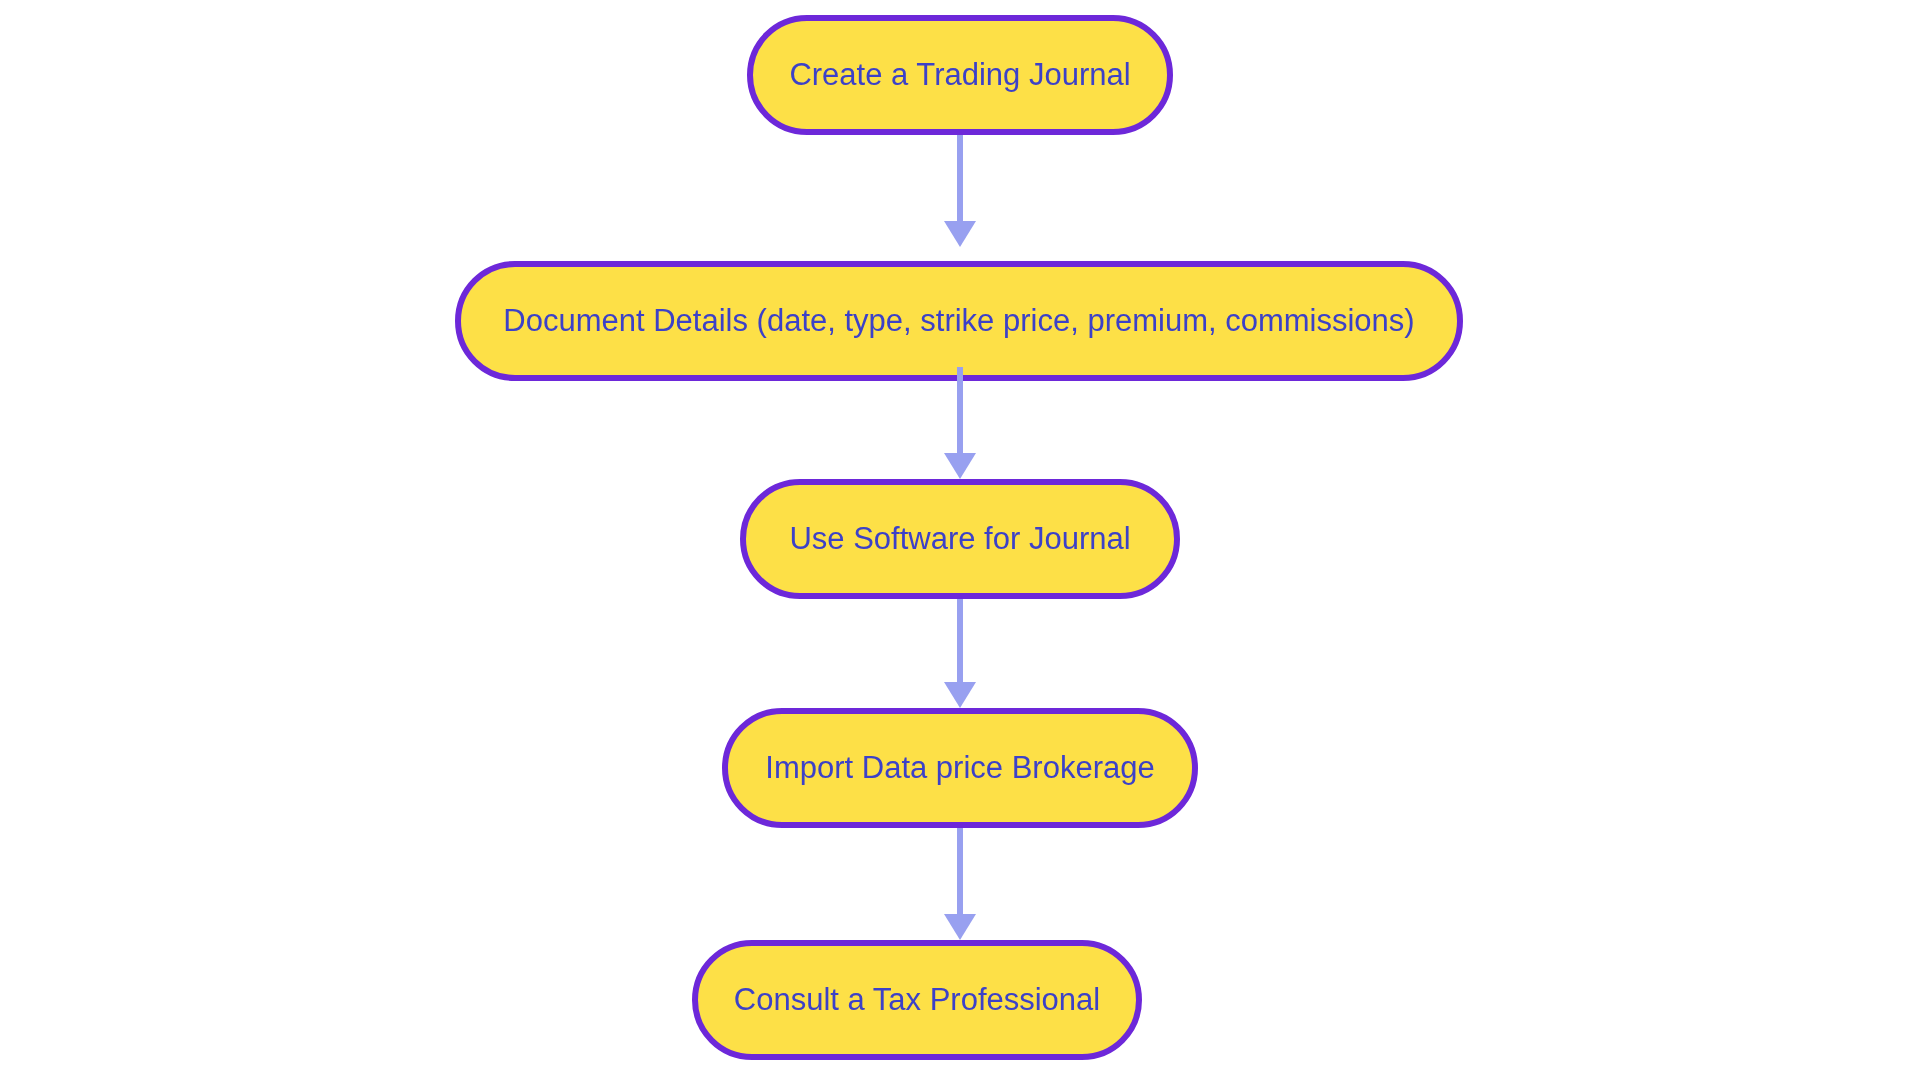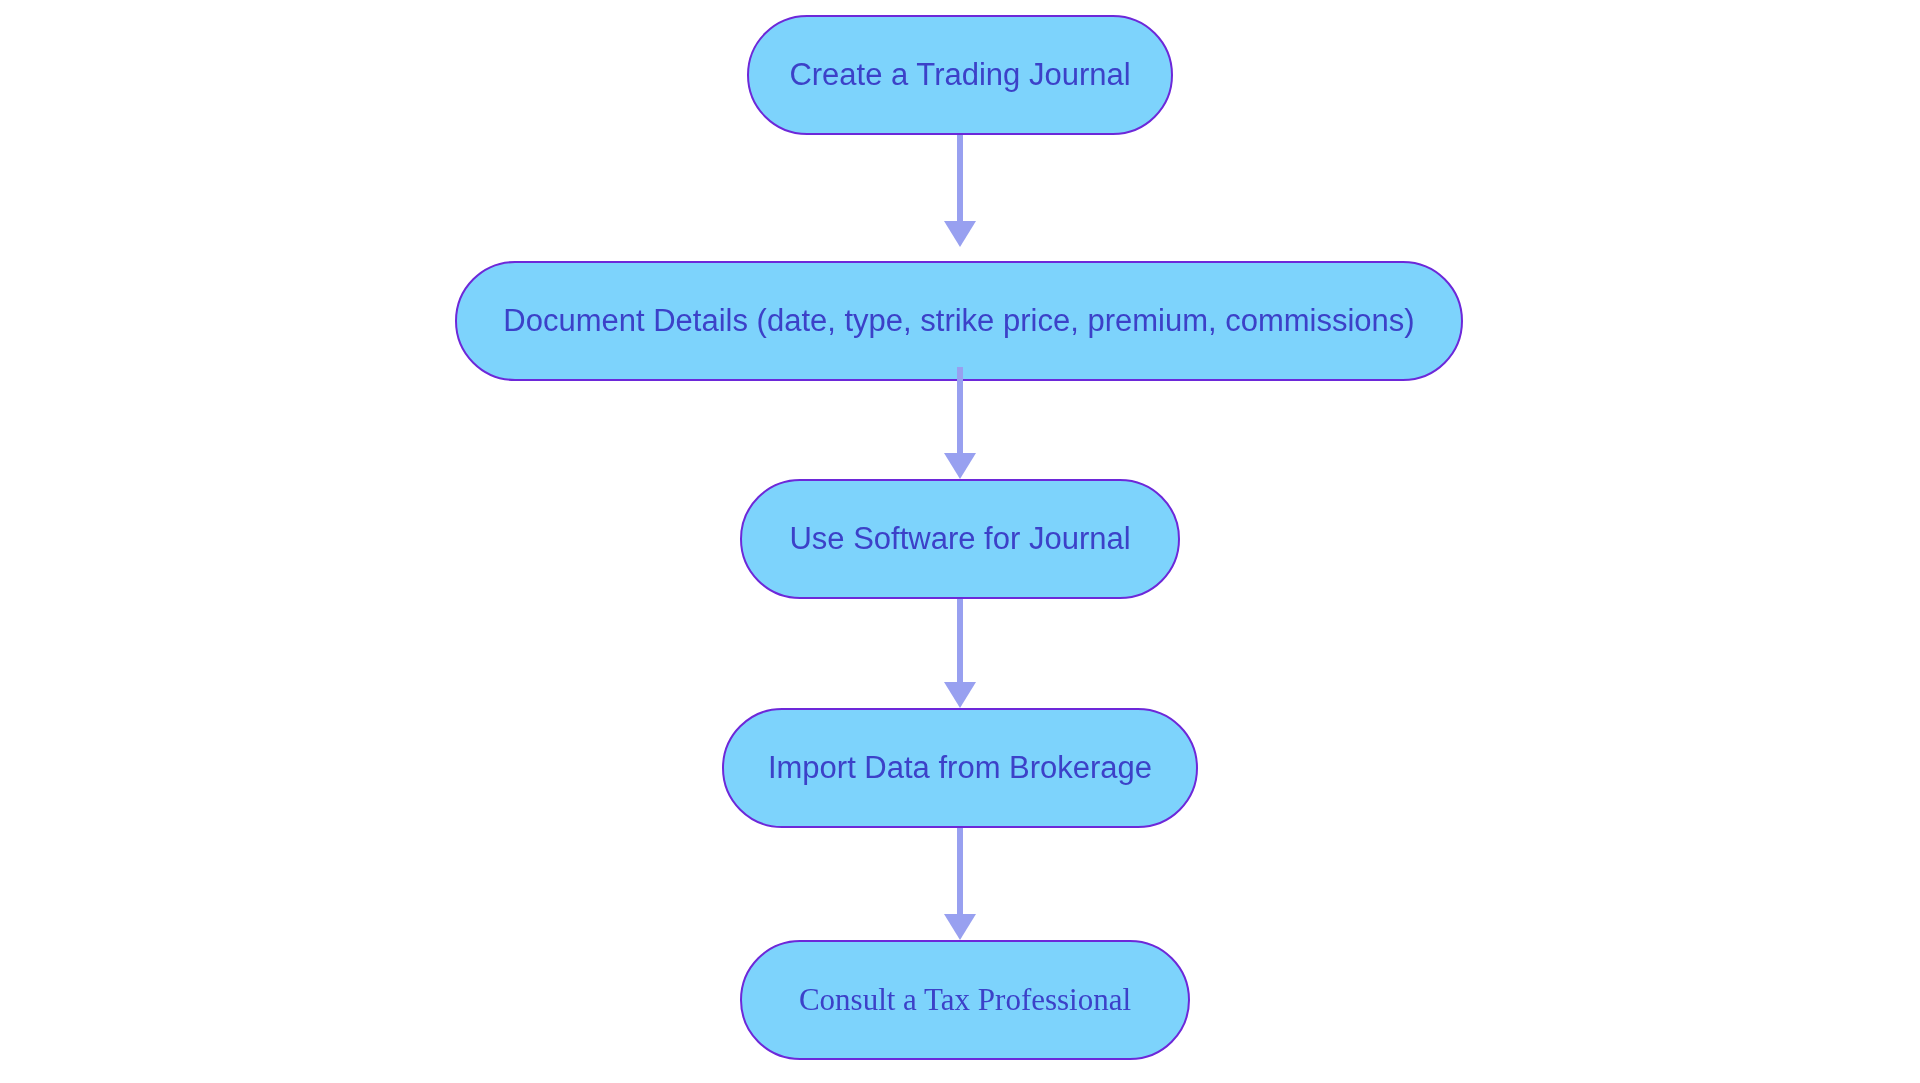--- a/index.html
+++ b/index.html
@@ -11,41 +11,41 @@
   .canvas {
     position: relative;
     width: 1920px;
     height: 1083px;
     background: #ffffff;
     overflow: hidden;
   }
   .node {
     position: absolute;
     box-sizing: border-box;
-    background: #7dd3fc;
-    border: 2px solid #6d28d9;
+    background: #fde047;
+    border: 6px solid #6d28d9;
     border-radius: 60px;
     display: flex;
     align-items: center;
     justify-content: center;
     text-align: right;
     height: 120px;
   }
   .node .label {
     color: #3c41c8;
     font-size: 31px;
     line-height: 1.2;
     padding: 0 30px;
     white-space: nowrap;
   }
   .node-1 { left: 747px; top: 15px;  width: 426px; }
   .node-2 { left: 455px; top: 247px; width: 1008px; margin-top: 14px; }
   .node-3 { left: 740px; top: 479px; width: 440px; }
   .node-4 { left: 722px; top: 708px; width: 476px; }
-  .node-5 { left: 740px; top: 940px; width: 450px; font-family: Liberation Serif, serif; }
+  .node-5 { left: 692px; top: 940px; width: 450px; }
 
   .arrow-line {
     position: absolute;
     left: 957px;
     width: 6px;
     background: #98a0f0;
   }
   .arrow-head {
     position: absolute;
     left: 944px;
@@ -84,21 +84,21 @@
   <div class="arrow-head arrow-2-head"></div>
 
   <div class="node node-3">
     <span class="label">Use Software for Journal</span>
   </div>
 
   <div class="arrow-line arrow-3-line"></div>
   <div class="arrow-head arrow-3-head"></div>
 
   <div class="node node-4">
-    <span class="label">Import Data from Brokerage</span>
+    <span class="label">Import Data price Brokerage</span>
   </div>
 
   <div class="arrow-line arrow-4-line"></div>
   <div class="arrow-head arrow-4-head"></div>
 
   <div class="node node-5">
     <span class="label">Consult a Tax Professional</span>
   </div>
 
 </div>

